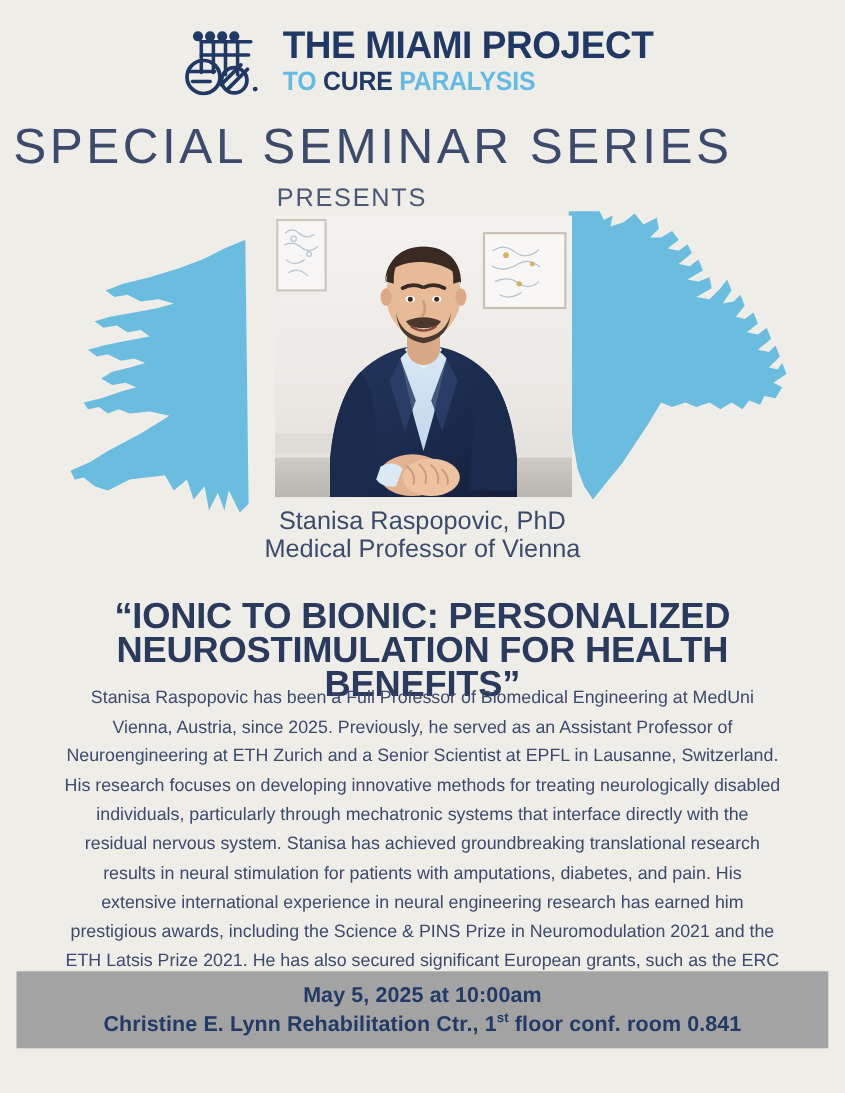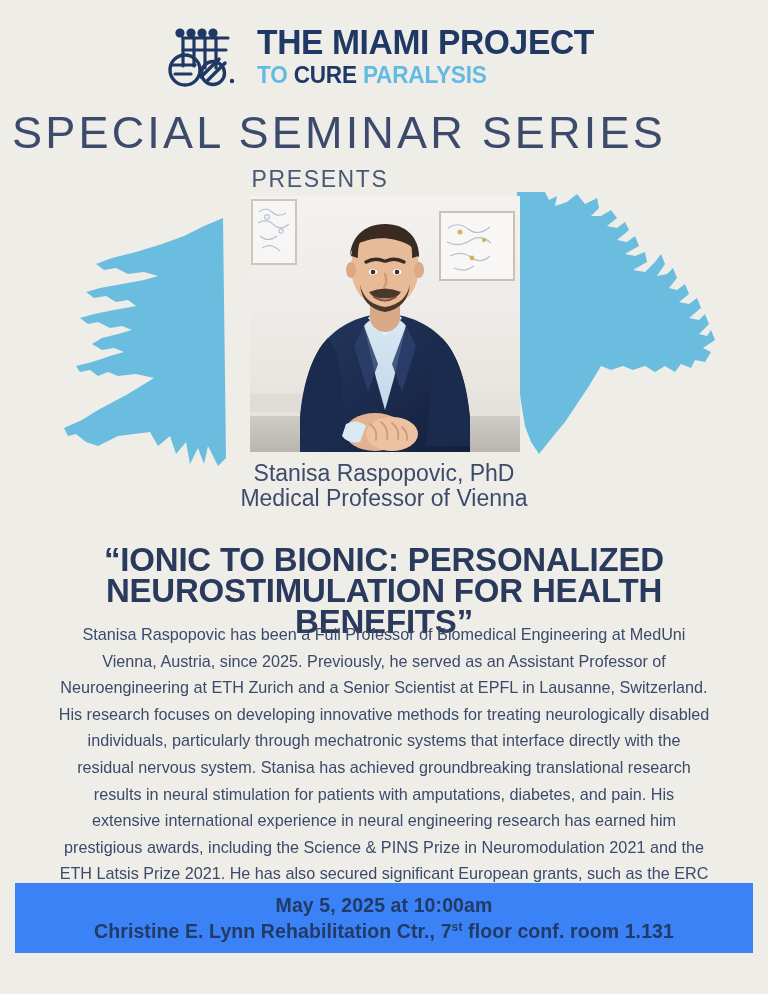--- a/index.html
+++ b/index.html
@@ -167,21 +167,21 @@
     color: #3c4a6b;
   }
 
   
   .footer {
     position: absolute;
     left: 15px;
     top: 883px;
     width: 738px;
     height: 70px;
-    background: #3b82f6;
+    background: #a3a3a3;
     display: flex;
     flex-direction: column;
     align-items: center;
     justify-content: center;
     gap: 3px;
   }
   .footer-line {
     font-family: "Liberation Sans", sans-serif;
     font-weight: bold;
     font-size: 19.5px;
@@ -392,17 +392,17 @@
     <div>Medical Professor of Vienna</div>
   </div>
 
   <div class="talk-title">“IONIC TO BIONIC: PERSONALIZED NEUROSTIMULATION FOR HEALTH BENEFITS”</div>
 
   <div class="bio">Stanisa Raspopovic has been a Full Professor of Biomedical Engineering at MedUni Vienna, Austria, since 2025. Previously, he served as an Assistant Professor of Neuroengineering at ETH Zurich and a Senior Scientist at EPFL in Lausanne, Switzerland. His research focuses on developing innovative methods for treating neurologically disabled individuals, particularly through mechatronic systems that interface directly with the residual nervous system. Stanisa has achieved groundbreaking translational research results in neural stimulation for patients with amputations, diabetes, and pain. His extensive international experience in neural engineering research has earned him prestigious awards, including the Science &amp; PINS Prize in Neuromodulation 2021 and the ETH Latsis Prize 2021. He has also secured significant European grants, such as the ERC Starting Grant in 2018 and the ERC Consolidator Grant in 2023.</div>
 
   <div class="footer">
     <div class="footer-line">May 5, 2025 at 10:00am</div>
     <div class="footer-line">
-      <span>Christine E. Lynn Rehabilitation Ctr., 7</span><sup>st</sup><span> floor conf. room 1.131</span>
+      <span>Christine E. Lynn Rehabilitation Ctr., 1</span><sup>st</sup><span> floor conf. room 0.841</span>
     </div>
   </div>
 
 </div>
 
 </body></html>

